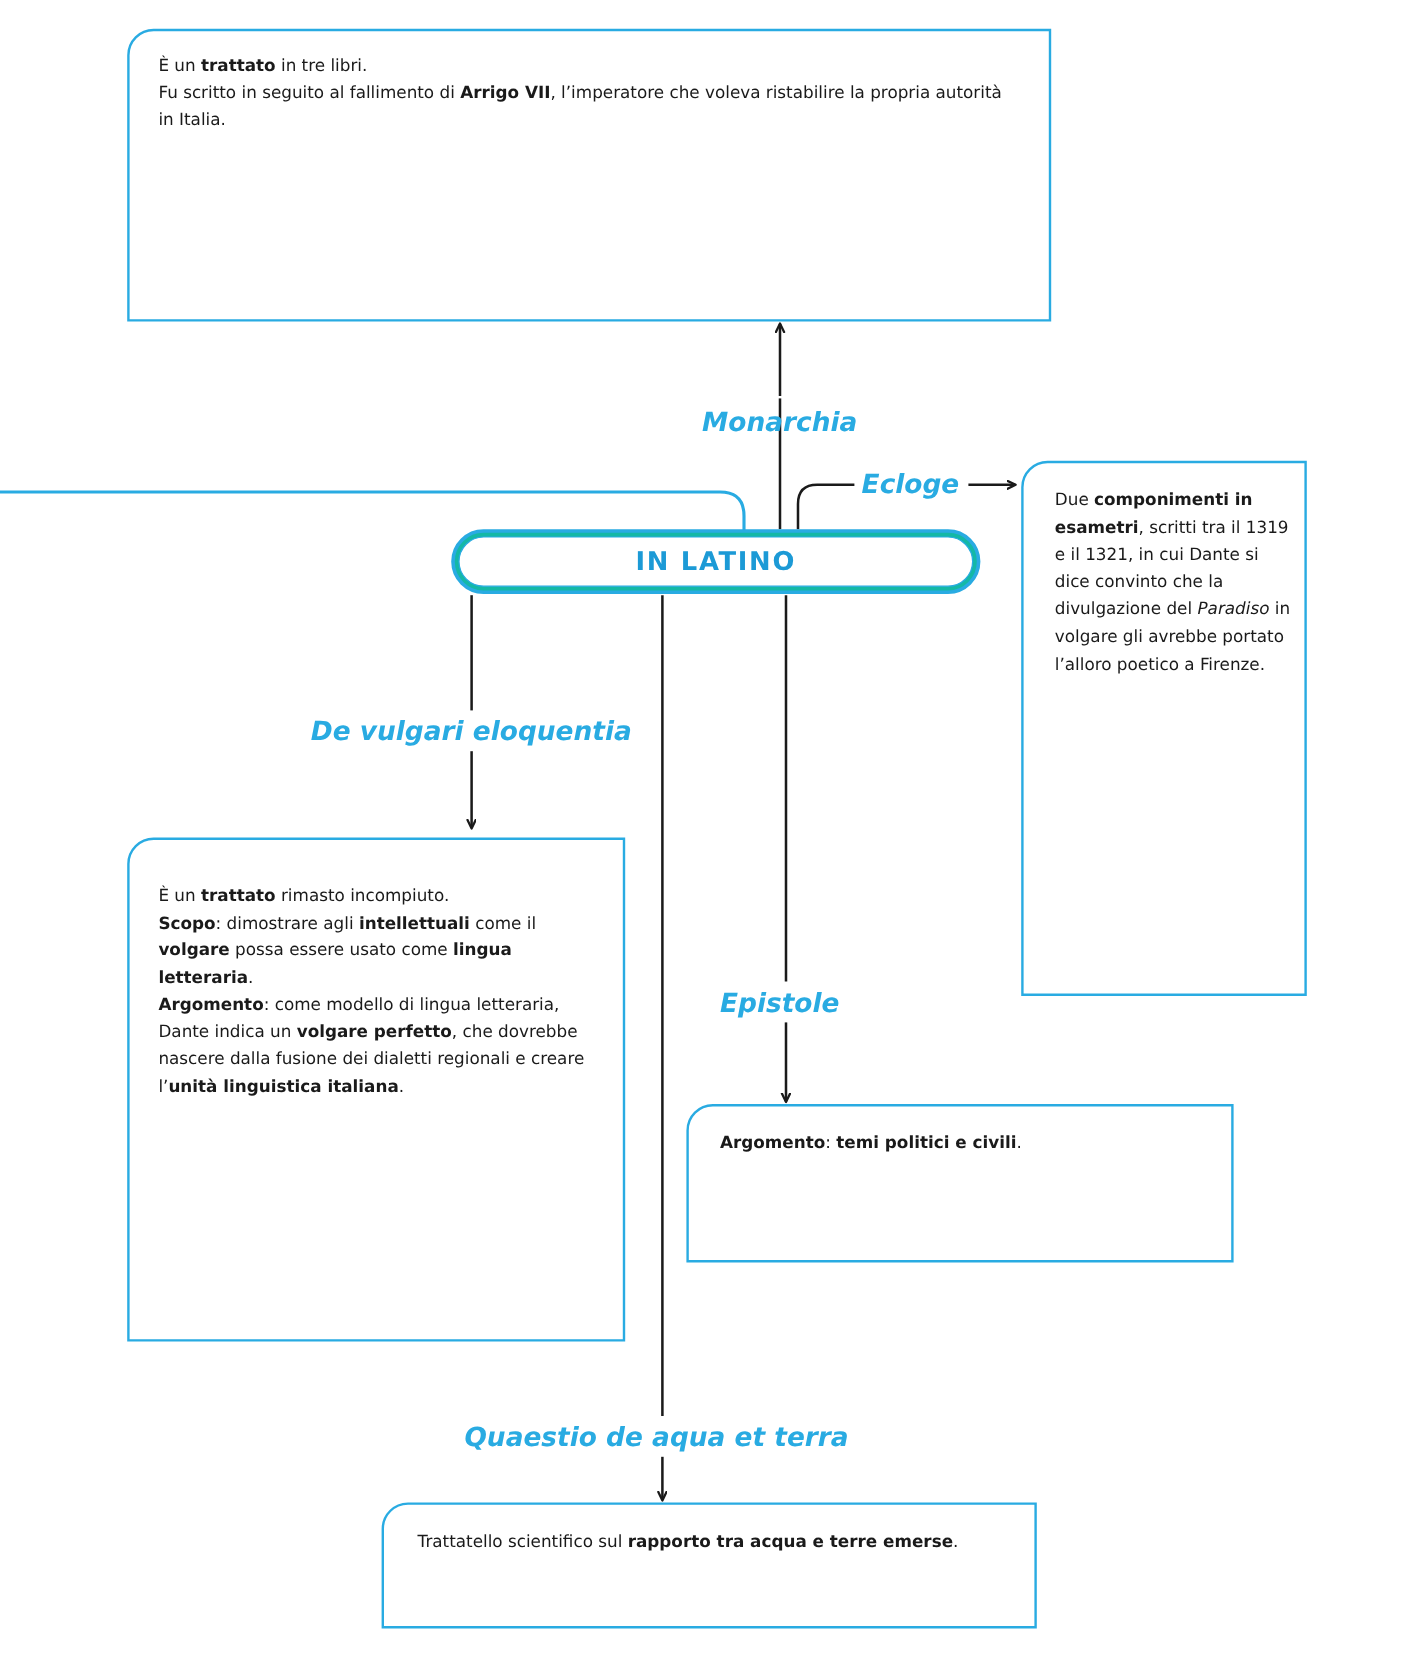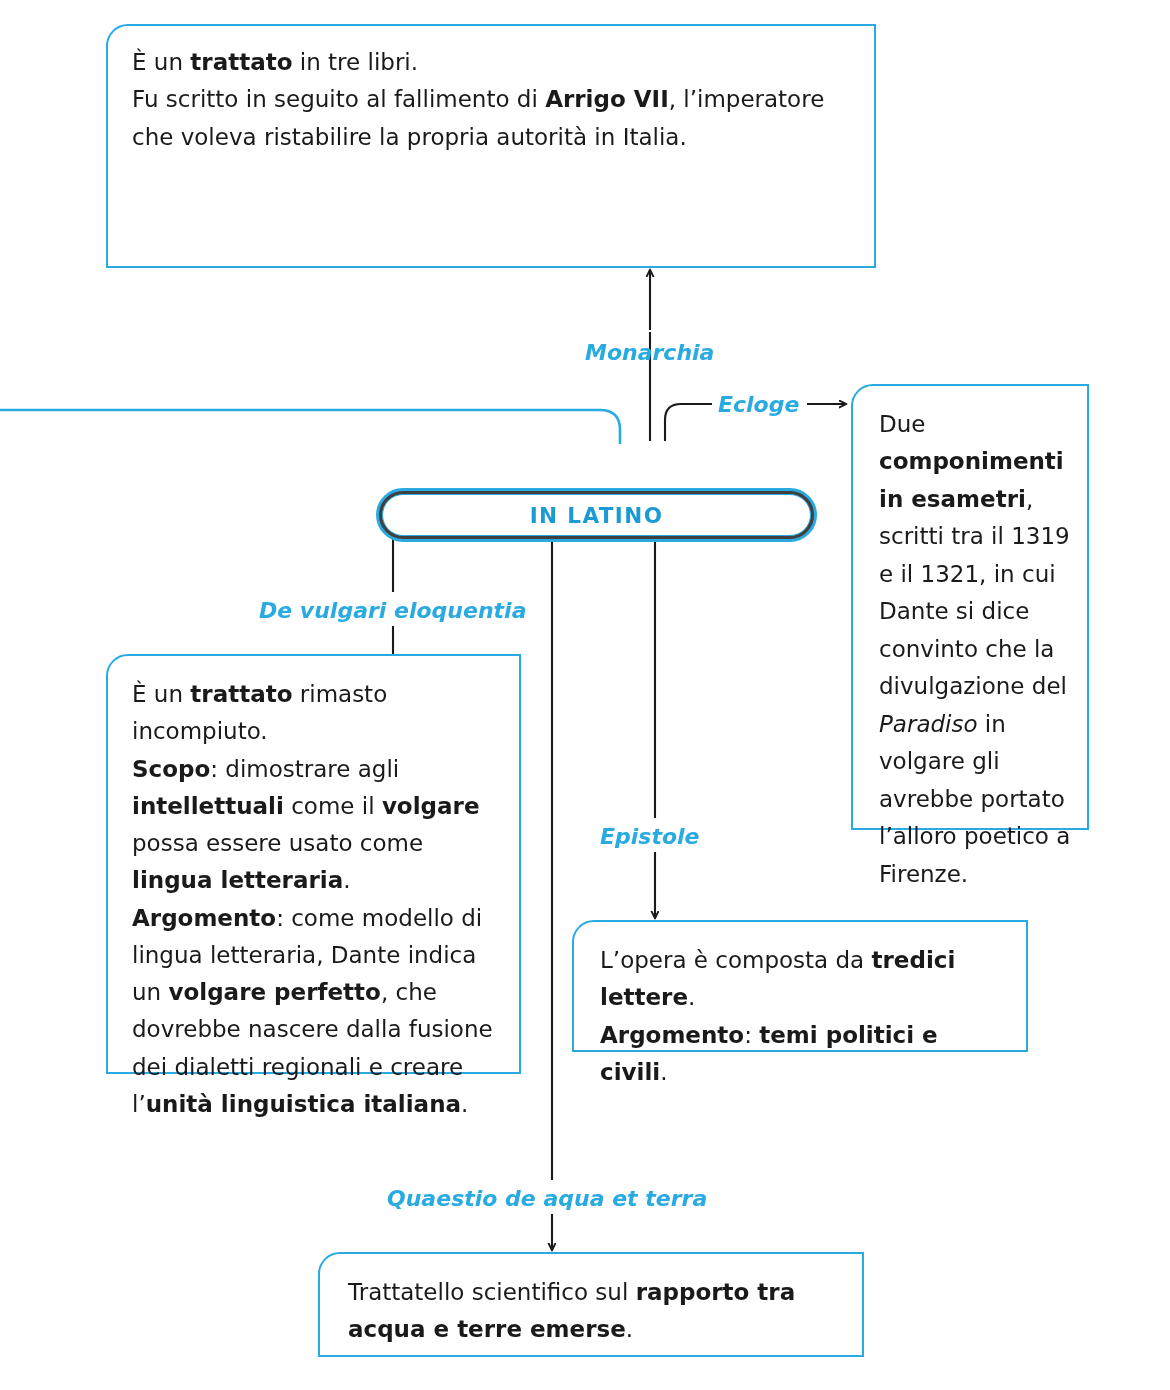--- a/index.html
+++ b/index.html
@@ -29,63 +29,62 @@
   }
 
   
   .tbox {
     position: absolute;
     box-sizing: border-box;
     background: #ffffff;
     border: 2.5px solid #29ABE2;
     border-top-left-radius: 22px;
     color: #1a1a1a;
-    font-size: 23px;
+    font-size: 14px;
     line-height: 1.62;
   }
   .tbox p {
     margin: 0;
   }
   .tbox b { font-weight: 700; }
   .tbox i { }
 
   
   #box-monarchia {
     left: 106px; top: 24px; width: 770px; height: 244px;
     padding: 18px 22px 0 24px;
   }
   #box-ecloge {
     left: 851px; top: 384px; width: 238px; height: 446px;
     padding: 20px 10px 0 26px;
     line-height: 1.63;
   }
   #box-devulgari {
-    left: 106px; top: 654px; width: 415px; height: 420px;
-    padding: 20px 16px 0 24px;
+    left: 106px; top: 698px; width: 415px; height: 420px;
+    padding: 36px 16px 0 24px;
   }
   #box-epistole {
     left: 572px; top: 920px; width: 456px; height: 132px;
     padding: 20px 16px 0 26px;
   }
   #box-quaestio {
     left: 318px; top: 1252px; width: 546px; height: 105px;
     padding: 20px 16px 0 28px;
   }
 
   
   #node-inlatino {
     position: absolute;
     left: 376px; top: 441px;
     width: 441px; height: 54px;
     box-sizing: border-box;
     border: 3px solid #29ABE2;
     border-radius: 27px;
-    background: #404040;
+    background: #14b8a6;
     padding: 3px;
-    margin-top: 47px;
   }
   #node-inlatino .inner {
     width: 100%; height: 100%;
     box-sizing: border-box;
     border: 1.6px solid #29ABE2;
     border-radius: 23px;
     background: #ffffff;
     display: flex;
     align-items: center;
     justify-content: center;
@@ -151,21 +150,20 @@
     <p>Due <b>componimenti in esametri</b>, scritti tra il 1319 e il 1321, in cui Dante si dice convinto che la divulgazione del <i>Paradiso</i> in volgare gli avrebbe portato l’alloro poetico a Firenze.</p>
   </div>
 
   <div class="tbox" id="box-devulgari">
     <p>È un <b>trattato</b> rimasto incompiuto.</p>
     <p><b>Scopo</b>: dimostrare agli <b>intellettuali</b> come il <b>volgare</b> possa essere usato come <b>lingua letteraria</b>.</p>
     <p><b>Argomento</b>: come modello di lingua letteraria, Dante indica un <b>volgare perfetto</b>, che dovrebbe nascere dalla fusione dei dialetti regionali e creare l’<b>unità linguistica italiana</b>.</p>
   </div>
 
   <div class="tbox" id="box-epistole">
-    <p>L’opera è composta da <b>tredici lettere</b>.</p>
     <p><b>Argomento</b>: <b>temi politici e civili</b>.</p>
   </div>
 
   <div class="tbox" id="box-quaestio">
     <p>Trattatello scientifico sul <b>rapporto tra acqua e terre emerse</b>.</p>
   </div>
 
   <div id="node-inlatino">
     <div class="inner">
       <span class="label">IN LATINO</span>

